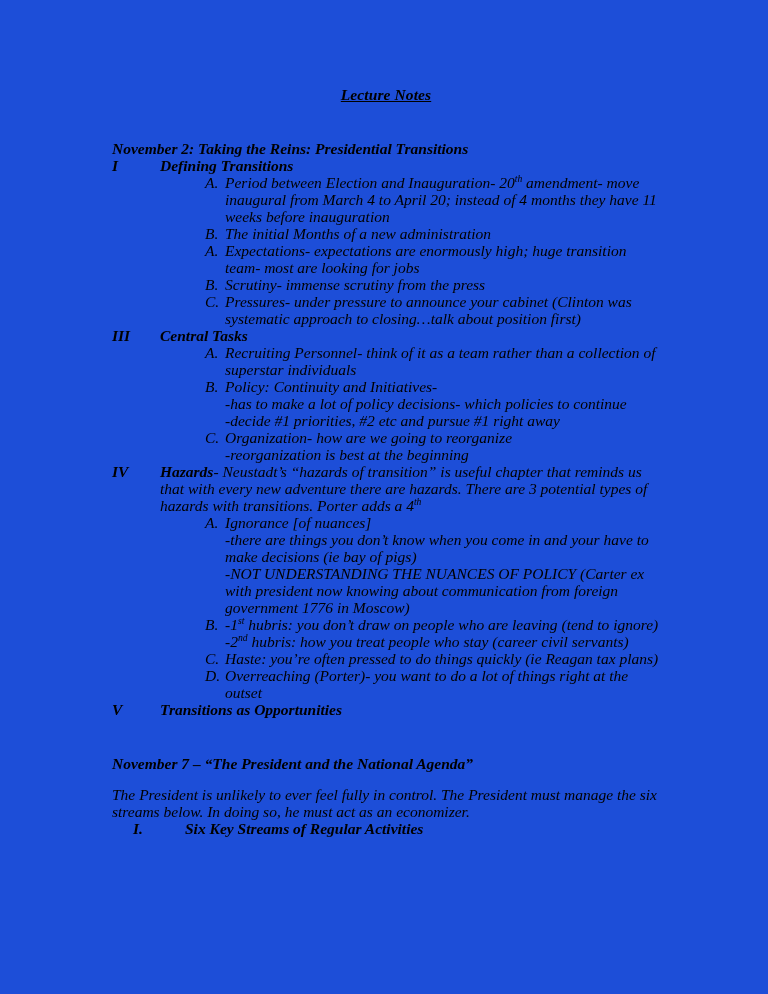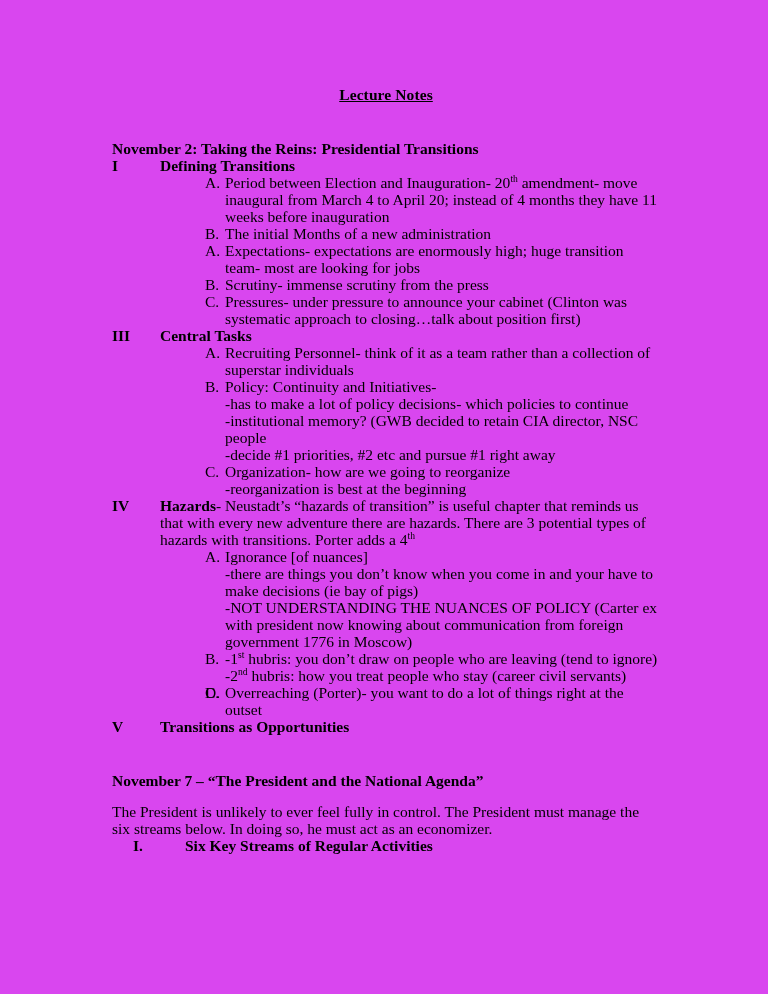--- a/index.html
+++ b/index.html
@@ -11,22 +11,23 @@
     width: 768px;
     height: 994px;
     font-family: "Liberation Serif", "DejaVu Serif", serif;
     color: #000000;
     -webkit-font-smoothing: antialiased;
   }
   .page {
     position: relative;
     width: 768px;
     height: 994px;
-    background: #d946ef;
+    background: #1d4ed8;
     overflow: hidden;
+    font-style: italic;
   }
   .content {
     position: absolute;
     left: 112px;
     top: 86px;
     width: 548px;
   }
   .doc-title {
     text-align: center;
     font-weight: bold;
@@ -162,21 +163,20 @@
     <div class="letter-item">
       <span class="marker">A.</span>
       <span>Recruiting Personnel- think of it as a team rather than a collection of superstar individuals</span>
     </div>
 
     <div class="letter-item">
       <span class="marker">B.</span>
       <span>Policy: Continuity and Initiatives-</span>
     </div>
     <div class="sub-line">-has to make a lot of policy decisions- which policies to continue</div>
-    <div class="sub-line">-institutional memory? (GWB decided to retain CIA director, NSC people</div>
     <div class="sub-line">-decide #1 priorities, #2 etc and pursue #1 right away</div>
 
     <div class="letter-item">
       <span class="marker">C.</span>
       <span>Organization- how are we going to reorganize</span>
     </div>
     <div class="sub-line">-reorganization is best at the beginning</div>
 
     <div class="roman-row para">
       <span class="numeral">IV</span><span class="roman-head">Hazards</span><span>- Neustadt’s “hazards of transition” is useful chapter that reminds us that with every new adventure there are hazards.  There are 3 potential types of hazards with transitions. Porter adds a 4</span><sup>th</sup>
@@ -190,20 +190,21 @@
     <div class="sub-line">-NOT UNDERSTANDING THE NUANCES OF POLICY (Carter ex with president now knowing about communication from foreign government 1776 in Moscow)</div>
 
     <div class="letter-item">
       <span class="marker">B.</span>
     </div>
     <div class="sub-line"><span>-1</span><sup>st</sup><span> hubris: you don’t draw on people who are leaving (tend to ignore)</span></div>
     <div class="sub-line"><span>-2</span><sup>nd</sup><span> hubris: how you treat people who stay (career civil servants)</span></div>
 
     <div class="letter-item">
       <span class="marker">C.</span>
+      <span>Haste: you’re often pressed to do things quickly (ie Reagan tax plans)</span>
     </div>
 
     <div class="letter-item">
       <span class="marker">D.</span>
       <span>Overreaching (Porter)- you want to do a lot of things right at the outset</span>
     </div>
 
     <div class="roman-row">
       <span class="numeral">V</span>
       <span class="roman-head">Transitions as Opportunities</span>

